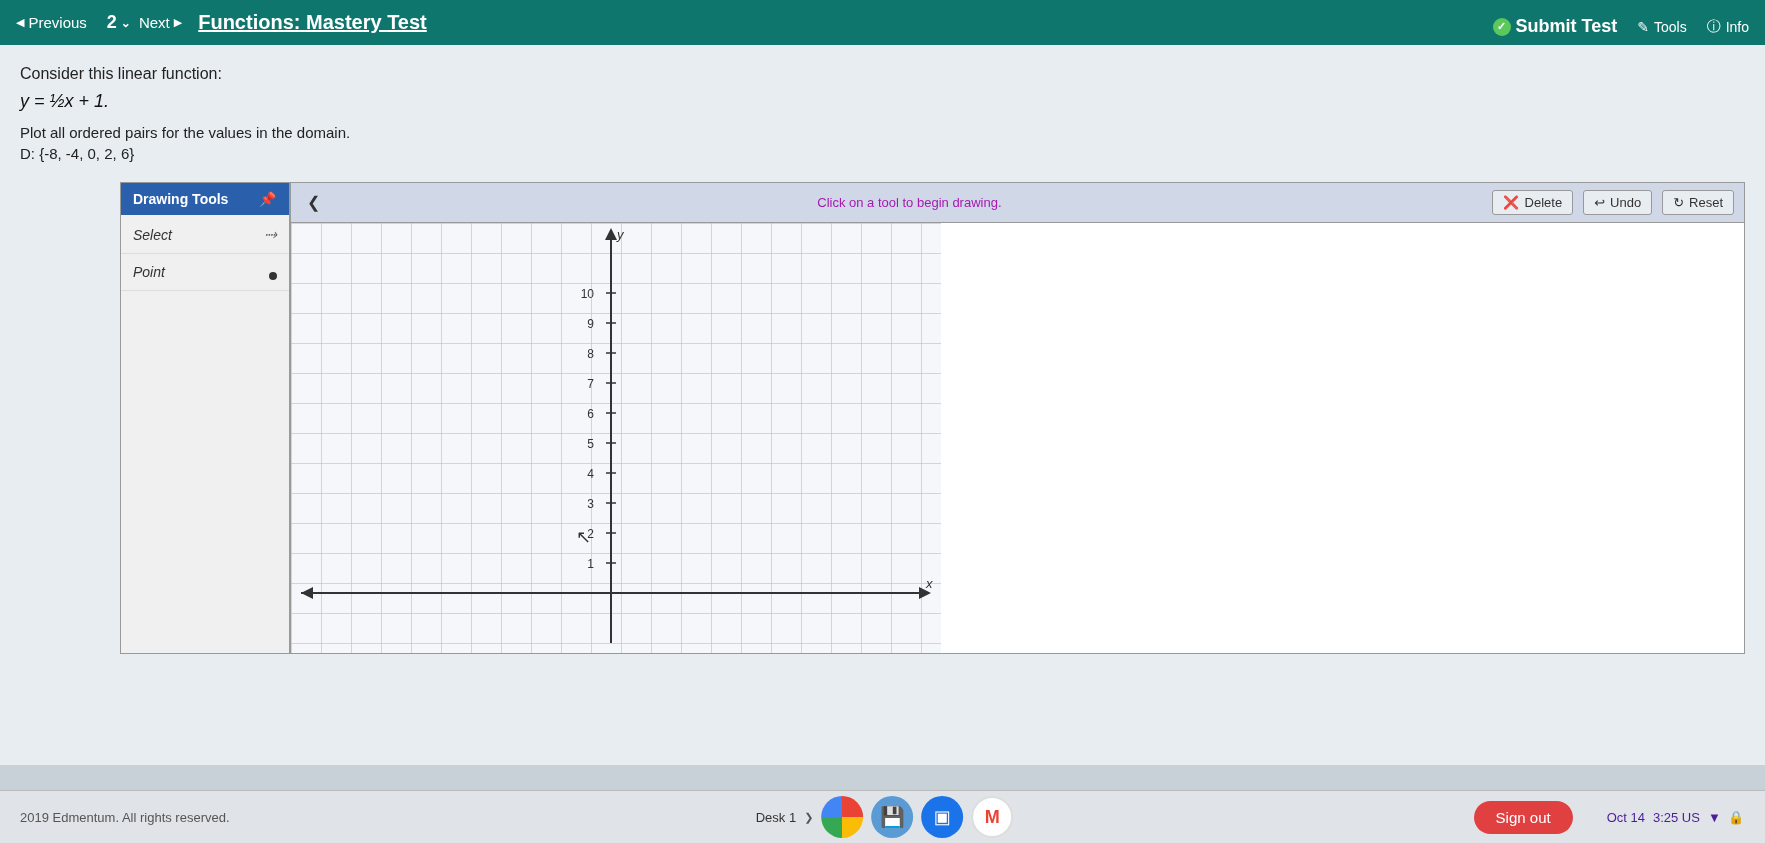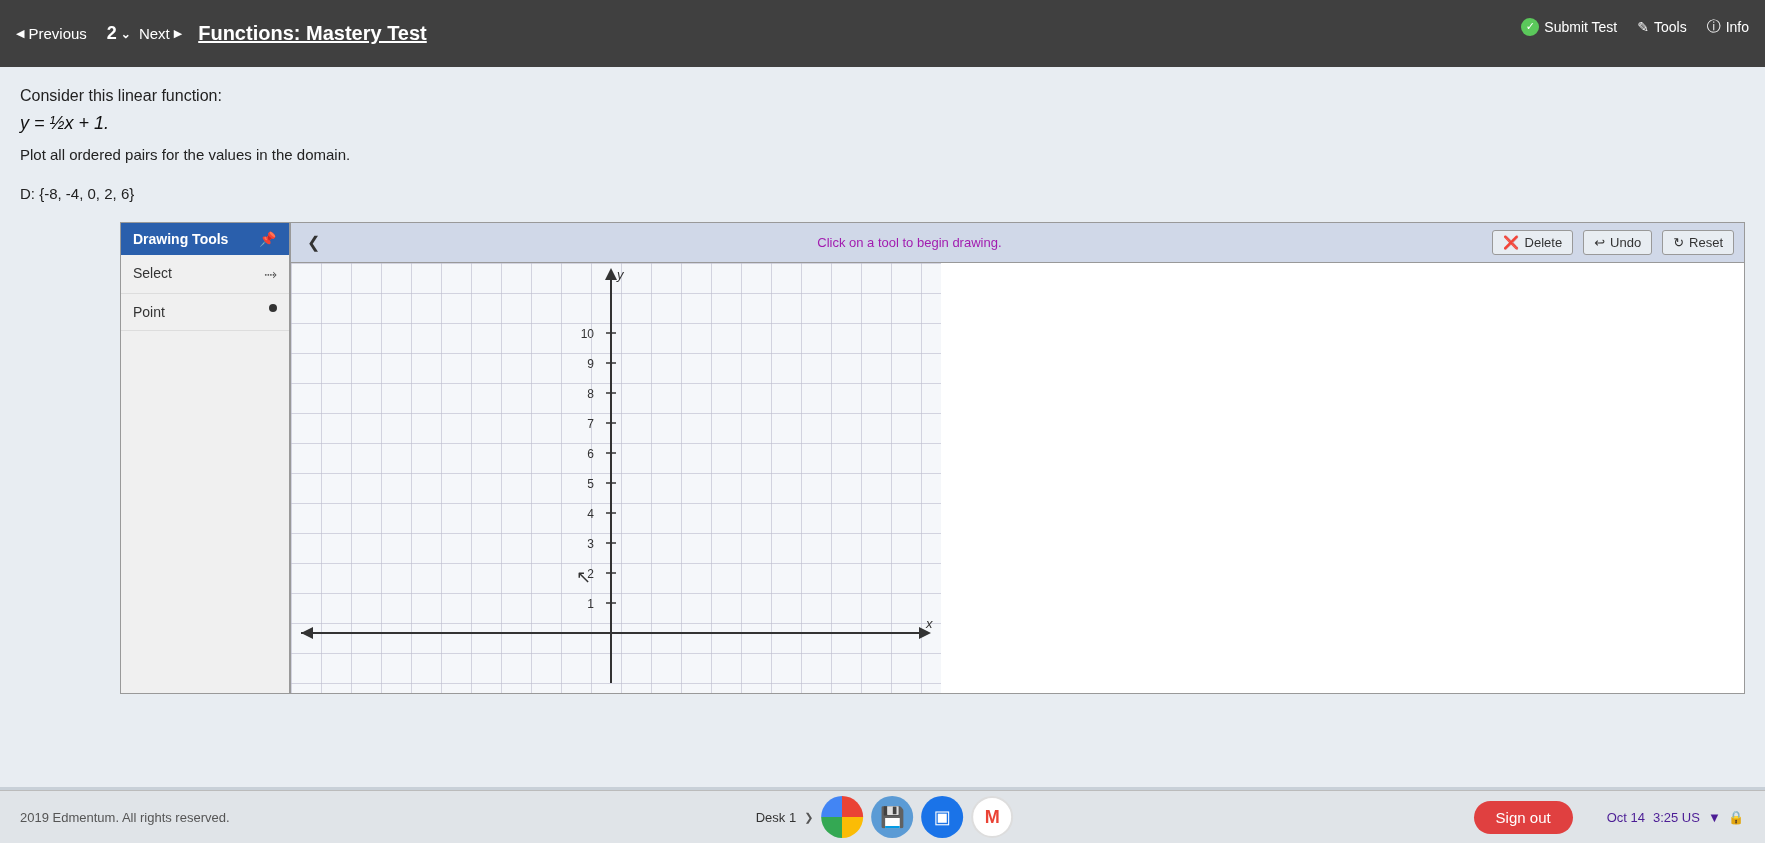--- a/index.html
+++ b/index.html
@@ -7,22 +7,22 @@
       font-family: Arial, sans-serif;
       background: #c8d0d8;
       width: 1765px;
       height: 843px;
       overflow: hidden;
       position: relative;
     }
 
     
     .top-nav {
-      background: #404040;
-      height: 67px;
+      background: #0f766e;
+      height: 45px;
       display: flex;
       align-items: center;
       padding: 0 16px;
       gap: 0;
       position: relative;
     }
     .nav-prev {
       color: white;
       font-size: 15px;
       font-weight: 500;
@@ -85,22 +85,22 @@
     .top-action-btn {
       color: white;
       font-size: 14px;
       cursor: pointer;
       display: flex;
       align-items: center;
       gap: 5px;
     }
     .submit-test-btn {
       color: white;
-      font-size: 14px;
-      font-weight: 400;
+      font-size: 18px;
+      font-weight: 700;
       cursor: pointer;
       display: flex;
       align-items: center;
       gap: 5px;
     }
     .submit-test-btn::before {
       content: '✓';
       background: #5bc85b;
       border-radius: 50%;
       width: 18px;
@@ -127,21 +127,21 @@
     .equation {
       font-size: 18px;
       font-style: italic;
       color: #111;
       margin-bottom: 12px;
       font-weight: 500;
     }
     .instruction-text {
       font-size: 15px;
       color: #222;
-      margin-bottom: 22px;
+      margin-bottom: 4px;
     }
     .domain-text {
       font-size: 15px;
       color: #222;
       margin-bottom: 20px;
     }
 
     
     .drawing-area {
       display: flex;
@@ -168,24 +168,25 @@
     }
     .tools-header .pin-icon {
       color: white;
       font-size: 14px;
     }
     .tool-item {
       padding: 10px 12px;
       font-size: 14px;
       color: #333;
       display: flex;
-      align-items: flex-start;
+      align-items: flex-end;
       justify-content: space-between;
       border-bottom: 1px solid #ddd;
       cursor: pointer;
+      font-style: italic;
     }
     .tool-item .tool-icon {
       color: #555;
       font-size: 16px;
     }
     .tool-item.point-tool .dot {
       width: 8px;
       height: 8px;
       background: #333;
       border-radius: 50%;

